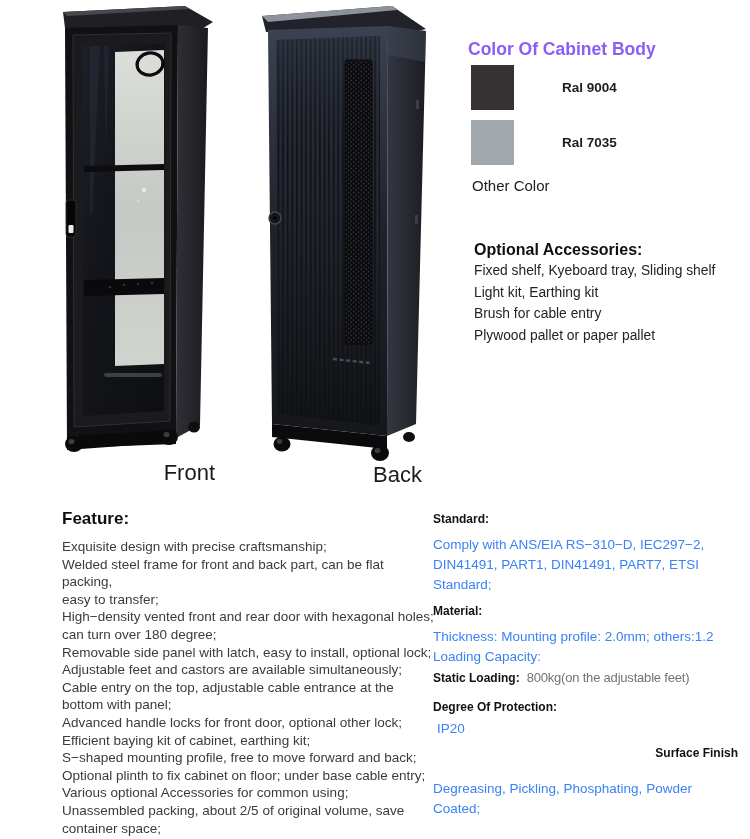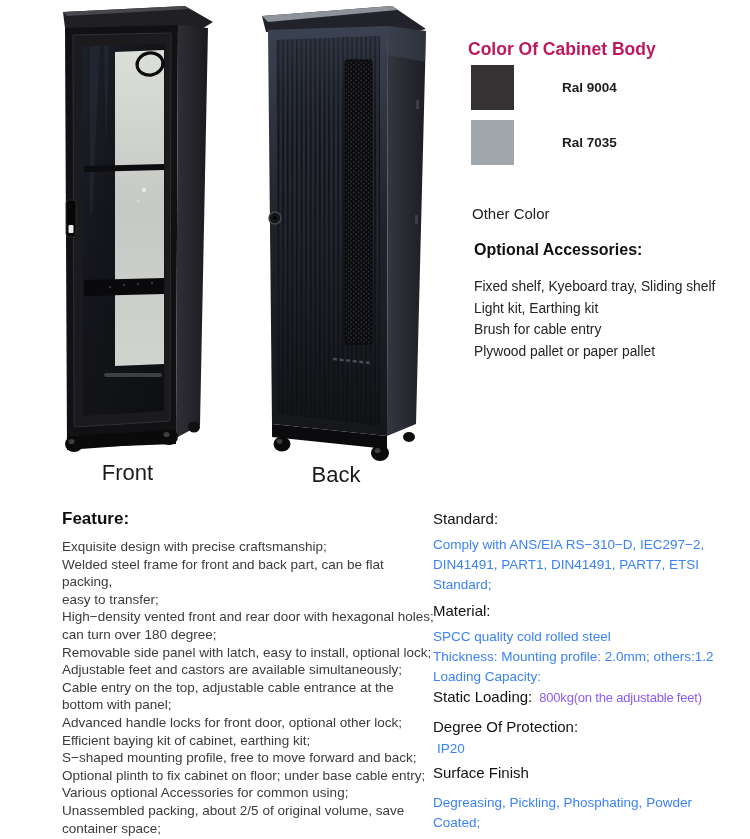--- a/index.html
+++ b/index.html
@@ -1,51 +1,51 @@
 <!DOCTYPE html>
 <html><head>
 <meta charset="utf-8">
 <style>
   html,body{margin:0;padding:0;background:#fff;}
   .page{position:relative;width:750px;height:839px;background:#ffffff;overflow:hidden;
         font-family:"Liberation Sans",sans-serif;color:#333;}
   .fig{position:absolute;display:block;}
   .fig-front{left:40px;top:4px;width:180px;height:452px;}
   .fig-back{left:250px;top:0px;width:178px;height:462px;}
-  .caption{position:absolute;font-size:22px;color:#1a1a1a;text-align:center;}
+  .caption{position:absolute;font-size:22px;color:#1a1a1a;text-align:right;}
   .cap-front{left:40px;top:460px;width:175px;}
   .cap-back{left:250px;top:462px;width:172px;}
 
-  .color-title{position:absolute;left:468px;top:39px;font-size:17.5px;font-weight:700;color:#be185d;}
+  .color-title{position:absolute;left:468px;top:39px;font-size:17.5px;font-weight:700;color:#8b5cf6;}
   .swatch-row{position:absolute;left:471px;height:45px;display:flex;align-items:center;}
   .swatch{width:43px;height:45px;flex:0 0 auto;}
   .swatch-label{margin-left:12px;font-size:13.5px;font-weight:700;color:#1d1d1d;padding-left:36px;}
-  .other-color{position:absolute;left:472px;top:177px;font-size:15px;color:#222;margin-top:28px;}
+  .other-color{position:absolute;left:472px;top:177px;font-size:15px;color:#222;}
 
   .acc{position:absolute;left:474px;top:240px;width:276px;}
-  .acc-title{font-size:16px;font-weight:700;color:#101010;line-height:20px;margin-bottom:16px;}
+  .acc-title{font-size:16px;font-weight:700;color:#101010;line-height:20px;margin-bottom:0;}
   .acc-line{font-size:13.8px;line-height:21.5px;color:#242424;}
 
   .feature{position:absolute;left:62px;top:509px;width:372px;}
   .feature-title{font-size:17px;font-weight:700;color:#0f0f0f;line-height:20px;margin-bottom:9px;}
   .feature-line{font-size:13.5px;line-height:17.6px;color:#3b3b3b;}
 
   .specs{position:absolute;left:433px;top:509px;width:305px;}
-  .spec-title{font-size:15px;font-weight:400;color:#121212;line-height:20px;}
+  .spec-title{font-size:12px;font-weight:700;color:#121212;line-height:20px;}
   .spec-line{font-size:13.5px;line-height:20px;color:#3b82f6;}
   .b-standard .spec-title{margin-bottom:6px;}
   .b-standard{margin-bottom:6px;}
   .b-material .spec-title{margin-bottom:6px;}
   .b-material{margin-bottom:0;}
   .b-static{margin:0 0 9px 0;line-height:20px;white-space:nowrap;}
-  .spec-value{font-size:13px;color:#8b5cf6;margin-left:7px;letter-spacing:-0.2px;font-weight:400;}
+  .spec-value{font-size:13px;color:#737373;margin-left:7px;letter-spacing:-0.2px;font-weight:400;}
   .b-protection .spec-title{margin-bottom:2px;}
   .b-protection{margin-bottom:4px;}
   .b-protection .spec-line{padding-left:4px;}
-  .b-surface .spec-title{margin-bottom:10px;}
+  .b-surface .spec-title{margin-bottom:16px;text-align:right;}
 </style>
 </head>
 <body>
 
 <div class="page">
 
   <svg class="fig fig-front" viewBox="0 0 180 452" aria-hidden="true">
     <defs>
       <linearGradient id="gF" x1="0" y1="0" x2="1" y2="1">
         <stop offset="0" stop-color="#1b2029"></stop>
@@ -194,21 +194,20 @@
       <div>
           <div class="spec-line">Comply with ANS/EIA RS−310−D, IEC297−2,</div>
           <div class="spec-line">DIN41491, PART1, DIN41491, PART7, ETSI</div>
           <div class="spec-line">Standard;</div>
         </div>
     </div>
 
     <div class="spec-block b-material">
       <div class="spec-title">Material:</div>
       <div>
-          <div class="spec-line">SPCC quality cold rolled steel</div>
           <div class="spec-line">Thickness: Mounting profile: 2.0mm; others:1.2</div>
           <div class="spec-line">Loading Capacity:</div>
         </div>
     </div>
 
     <div class="b-static">
       <span class="spec-title">Static Loading:</span><span class="spec-value">800kg(on the adjustable feet)</span>
     </div>
 
     <div class="spec-block b-protection">

